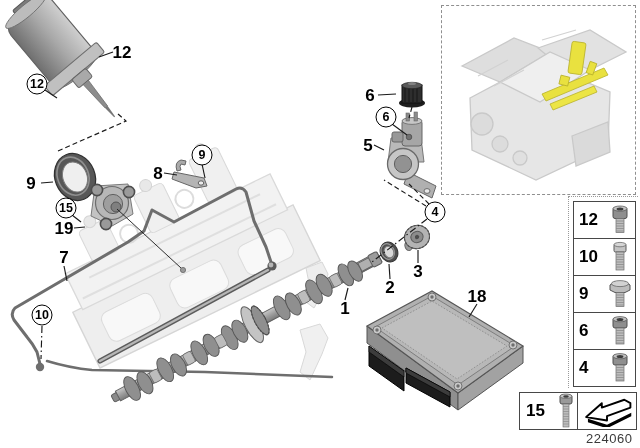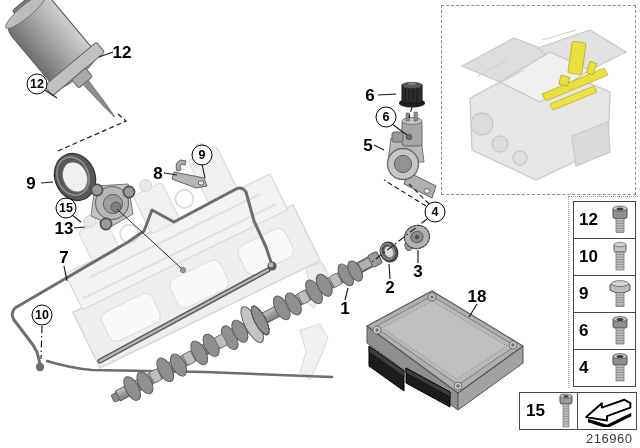--- a/index.html
+++ b/index.html
@@ -264,21 +264,21 @@
         <rect x="118" y="70" width="9" height="9" fill="#e9e13f" transform="rotate(14 122 74)"></rect>
         <rect x="146" y="56" width="7" height="12" fill="#e9e13f" transform="rotate(20 149 62)"></rect>
       </g>
     </svg>
   </div>
 
   <div class="callout" style="left:122px;top:52px">12</div>
   <div class="callout circled" style="left:37px;top:84px">12</div>
   <div class="callout" style="left:31px;top:183px">9</div>
   <div class="callout circled" style="left:66px;top:208px">15</div>
-  <div class="callout" style="left:64px;top:228px">13</div>
+  <div class="callout" style="left:64px;top:228px">19</div>
   <div class="callout" style="left:158px;top:173px">8</div>
   <div class="callout circled" style="left:202px;top:155px">9</div>
   <div class="callout" style="left:64px;top:257px">7</div>
   <div class="callout circled" style="left:42px;top:315px">10</div>
   <div class="callout" style="left:370px;top:95px">6</div>
   <div class="callout circled" style="left:386px;top:117px">6</div>
   <div class="callout" style="left:368px;top:145px">5</div>
   <div class="callout circled" style="left:435px;top:212px">4</div>
   <div class="callout" style="left:345px;top:308px">1</div>
   <div class="callout" style="left:390px;top:287px">2</div>
@@ -363,14 +363,14 @@
   </div>
   <div class="extra-cell" id="cell-arrow">
     <span style="display:flex">
       <svg width="52" height="32" viewBox="0 0 60 36">
         <polygon points="8,27 30,34 58,20 58,24 30,38 8,31" fill="#000"></polygon>
         <polygon points="6,25 24,9 24,14 50,5 57,9 57,14 30,24 30,29" fill="#fff" stroke="#000" stroke-width="2.2" stroke-linejoin="round"></polygon>
       </svg>
     </span>
   </div>
 
-  <div id="doc-number">216960</div>
+  <div id="doc-number">224060</div>
 </div>
 
 </body></html>

